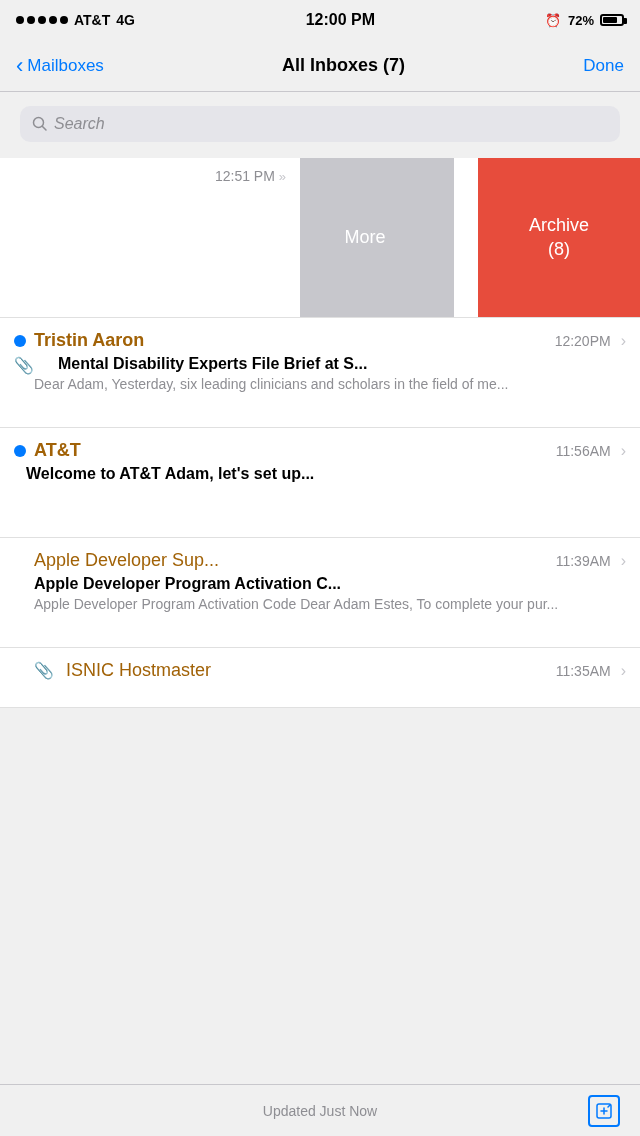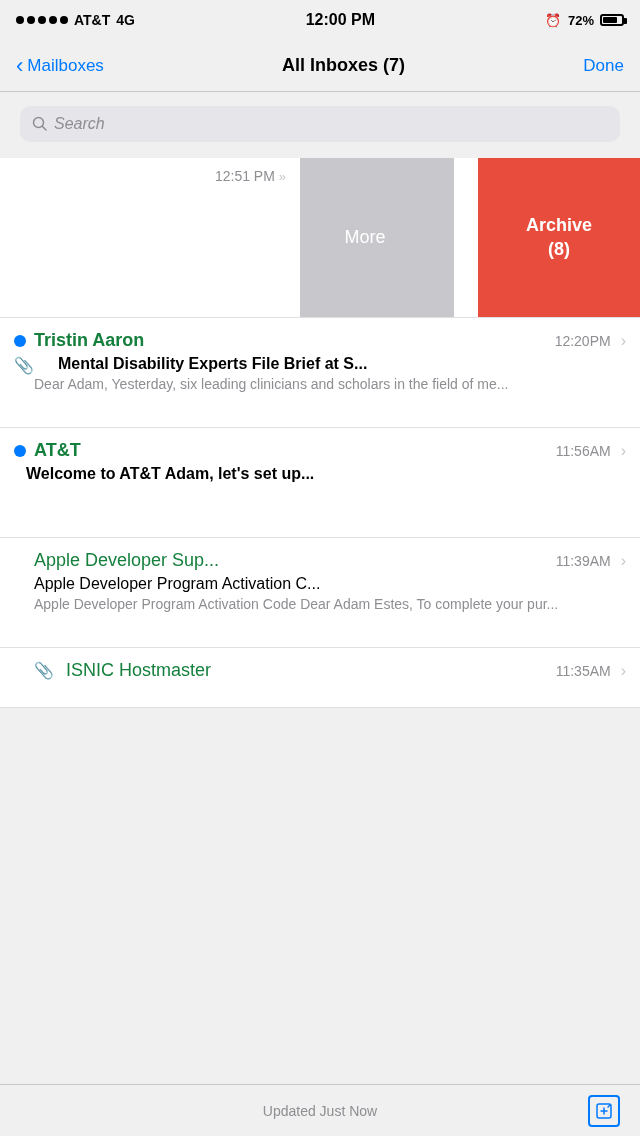--- a/index.html
+++ b/index.html
@@ -97,21 +97,21 @@
     .swipe-more {
       width: 178px;
       background: #c7c7cc;
       display: flex; align-items: center; justify-content: center;
       color: #fff; font-size: 18px; font-weight: 400;
     }
     .swipe-archive {
       width: 162px;
       background: #e74c3c;
       display: flex; align-items: center; justify-content: center;
-      color: #fff; font-size: 18px; font-weight: 700;
+      color: #fff; font-size: 18px; font-weight: 400;
       text-align: center; line-height: 1.3;
     }
     .swipe-email-row {
       position: relative;
       background: #fff;
       transform: translateX(-340px);
       height: 160px;
       display: flex;
       flex-direction: column;
       justify-content: flex-start;
@@ -157,33 +157,33 @@
     }
     .email-sender-row {
       display: flex; align-items: center; gap: 8px;
     }
     .unread-dot {
       width: 12px; height: 12px; border-radius: 50%;
       background: #007aff; flex-shrink: 0;
     }
     .no-dot { width: 12px; height: 12px; flex-shrink: 0; }
     .email-sender {
-      font-size: 18px; font-weight: 700; color: #15803d; text-align: right;
+      font-size: 18px; font-weight: 700; color: #a16207; text-align: right;
     }
     .email-sender.read { font-weight: 400; }
     .email-time-row {
       display: flex; align-items: center; gap: 10px;
       color: #8e8e93; font-size: 14px;
     }
     .chevron-right { color: #c7c7cc; font-size: 16px; }
     .email-subject {
       font-size: 16px; font-weight: 600; color: #000;
       margin-left: 20px; margin-bottom: 2px;
     }
-    .email-subject.read { font-weight: 400; }
+    .email-subject.read { font-weight: 700; }
     .email-preview {
       font-size: 14px; color: #8e8e93;
       margin-left: 20px;
       line-height: 1.4;
     }
     .paperclip {
       font-size: 16px; color: #8e8e93; margin-right: 2px;
     }
     .attachment-row {
       display: flex; align-items: center; gap: 2px;

